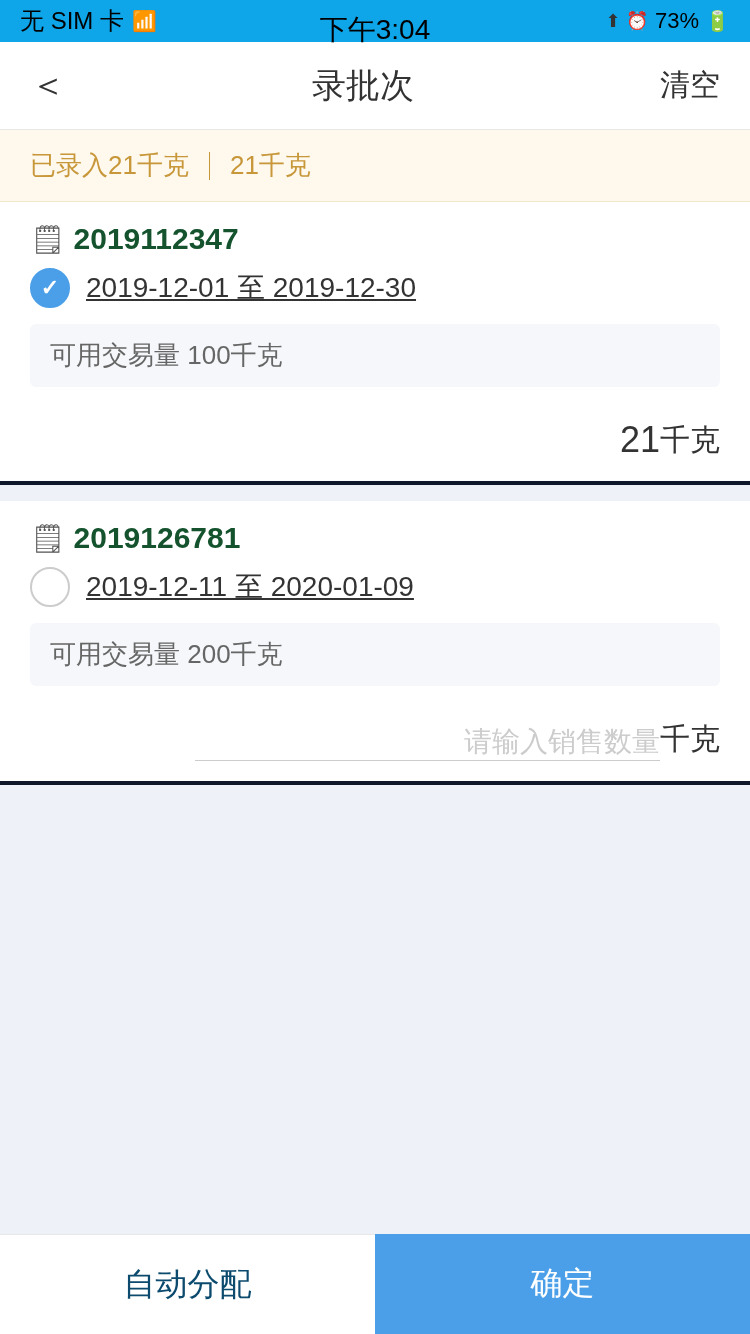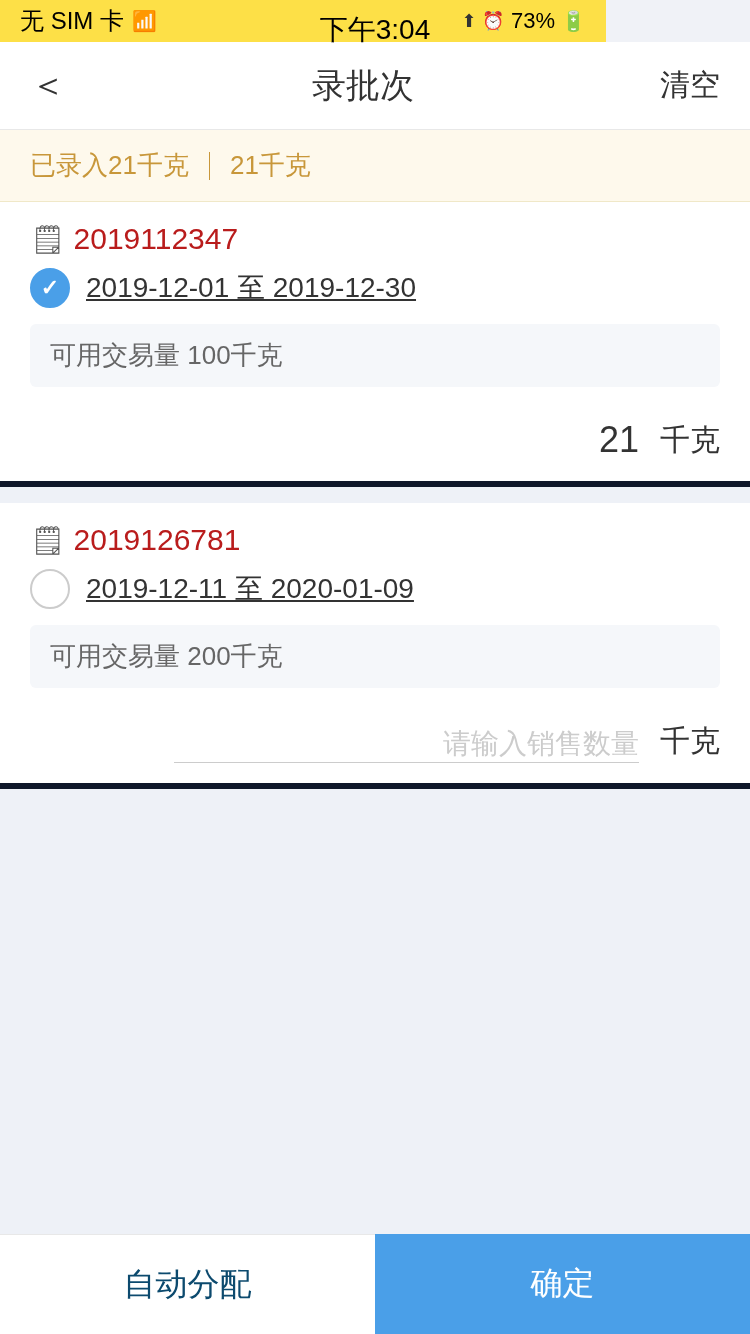--- a/index.html
+++ b/index.html
@@ -7,23 +7,23 @@
     body {
       width: 750px;
       min-height: 1334px;
       font-family: -apple-system, "PingFang SC", "Helvetica Neue", Arial, sans-serif;
       background: #f0f2f7;
       overflow-x: hidden;
     }
 
     
     .status-bar {
-      width: 606px;
+      width: 750px;
       height: 42px;
-      background: #fde047;
+      background: #0ea5e9;
       display: flex;
       align-items: center;
       justify-content: space-between;
       padding: 0 20px;
       font-size: 24px;
     }
     .status-left {
       display: flex;
       align-items: center;
       gap: 8px;
@@ -107,22 +107,22 @@
       align-items: center;
       gap: 8px;
       margin-bottom: 12px;
     }
     .batch-icon {
       font-size: 28px;
       color: #555;
     }
     .batch-id {
       font-size: 30px;
-      color: #b91c1c;
-      font-weight: 400;
+      color: #14532d;
+      font-weight: 700;
     }
     .batch-date-row {
       display: flex;
       align-items: center;
       gap: 16px;
       margin-bottom: 16px;
     }
     .batch-checkbox {
       width: 40px;
       height: 40px;
@@ -160,22 +160,22 @@
       color: #666;
       text-align: right;
     }
 
     
     .qty-row {
       display: flex;
       align-items: center;
       justify-content: flex-end;
       padding: 16px 30px 20px 17px;
-      gap: 21px;
-      border-bottom: 6px solid #0f172a;
+      gap: 0;
+      border-bottom: 4px solid #0f172a;
     }
     .qty-input {
       font-size: 36px;
       color: #333;
       text-align: right;
       border: none;
       outline: none;
       background: transparent;
       min-width: 80px;
       border-bottom: 1px solid #ccc;

